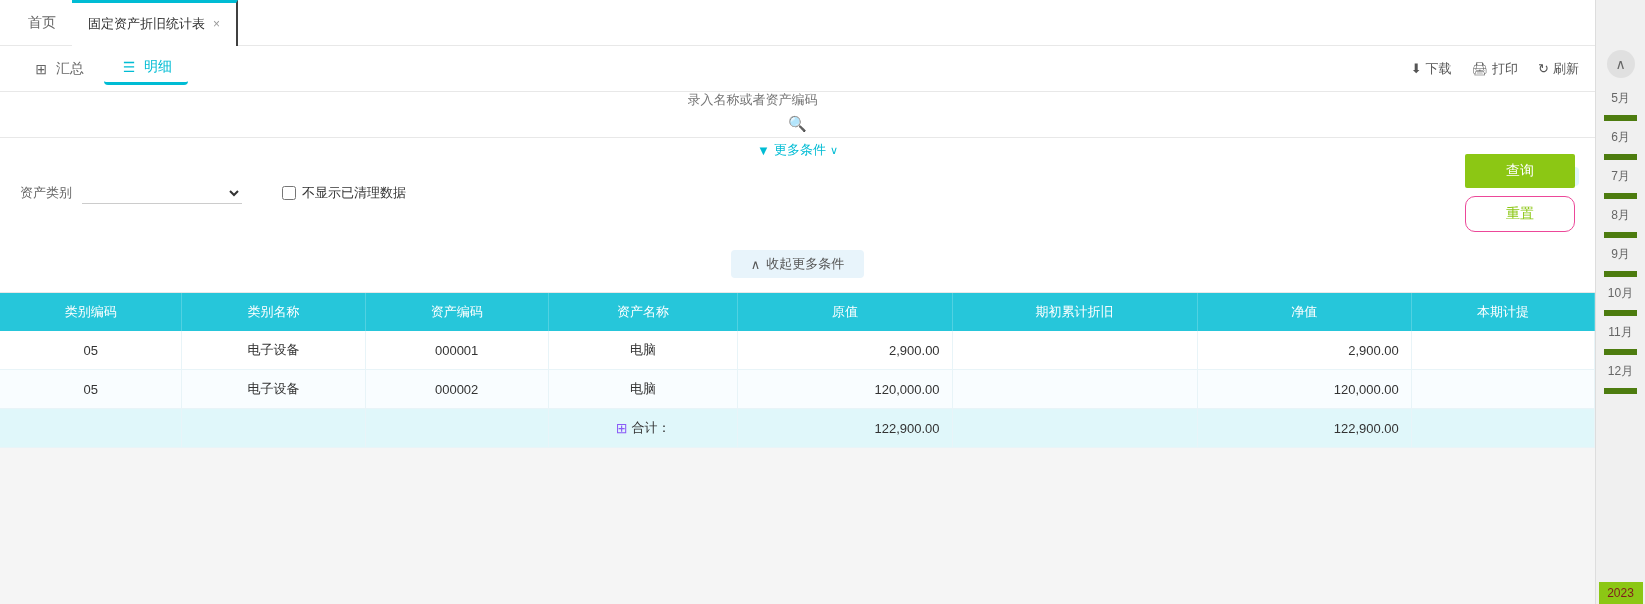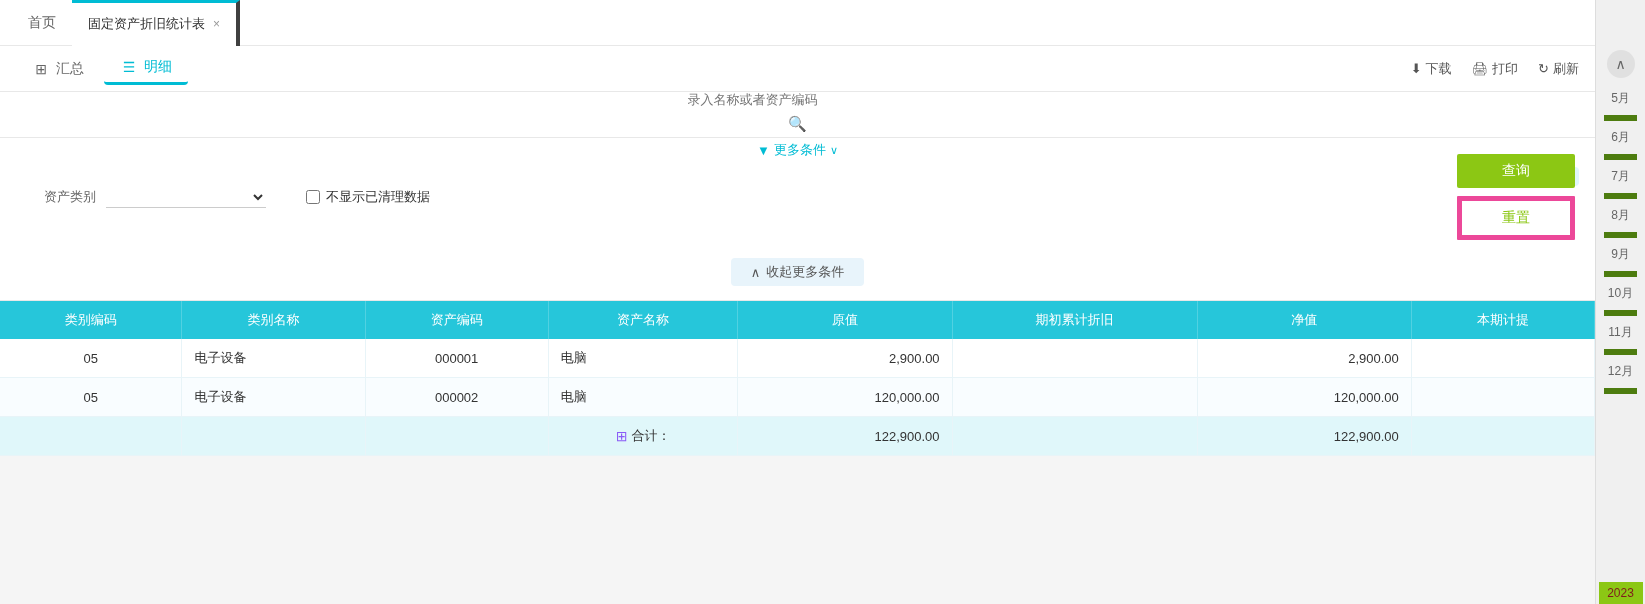--- a/index.html
+++ b/index.html
@@ -31,21 +31,21 @@
     .tab-active {
       display: flex;
       align-items: center;
       height: 46px;
       background: #fff;
       border-top: 3px solid #00bcd4;
       padding: 0 16px;
       color: #333;
       font-size: 13px;
       position: relative;
-      border-right: 4px solid #404040;
+      border-right: 2px solid #404040;
     }
     .tab-close {
       margin-left: 8px;
       color: #999;
       font-size: 12px;
       cursor: pointer;
     }
     .window-close {
       position: absolute;
       right: 20px;
@@ -167,21 +167,20 @@
     }
     .filter-item {
       display: flex;
       align-items: center;
       gap: 10px;
     }
     .filter-label {
       color: #666;
       font-size: 13px;
       white-space: nowrap;
-      margin-left: 24px;
     }
     .filter-select {
       width: 160px;
       border: none;
       border-bottom: 1px solid #ccc;
       outline: none;
       font-size: 13px;
       color: #333;
       background: transparent;
       padding: 2px 4px;
@@ -204,25 +203,25 @@
       color: #fff;
       border: none;
       padding: 8px 40px;
       font-size: 14px;
       cursor: pointer;
       border-radius: 2px;
     }
     .btn-reset {
       background: #fff;
       color: #8cc714;
-      border: 5px solid #ec4899;
+      border: 1px solid #ec4899;
       padding: 8px 40px;
       font-size: 14px;
       cursor: pointer;
-      border-radius: 1px;
+      border-radius: 10px;
       margin-top: 8px;
     }
     .filter-actions {
       display: flex;
       flex-direction: column;
       margin-left: auto;
     }
     .collapse-btn-row {
       display: flex;
       justify-content: center;
@@ -269,21 +268,21 @@
     }
     .data-table tbody td {
       padding: 10px 12px;
       font-size: 13px;
       color: #333;
       border-bottom: 1px solid #e8f4f8;
       border-right: 1px solid #e8f4f8;
       text-align: center;
     }
     .data-table tbody td.text-left {
-      text-align: left;
+      text-align: center;
     }
     .data-table tbody td.text-right {
       text-align: right;
     }
     .total-row {
       background: #e0f7fa !important;
     }
     .total-row td {
       color: #333;
       font-weight: 500;

